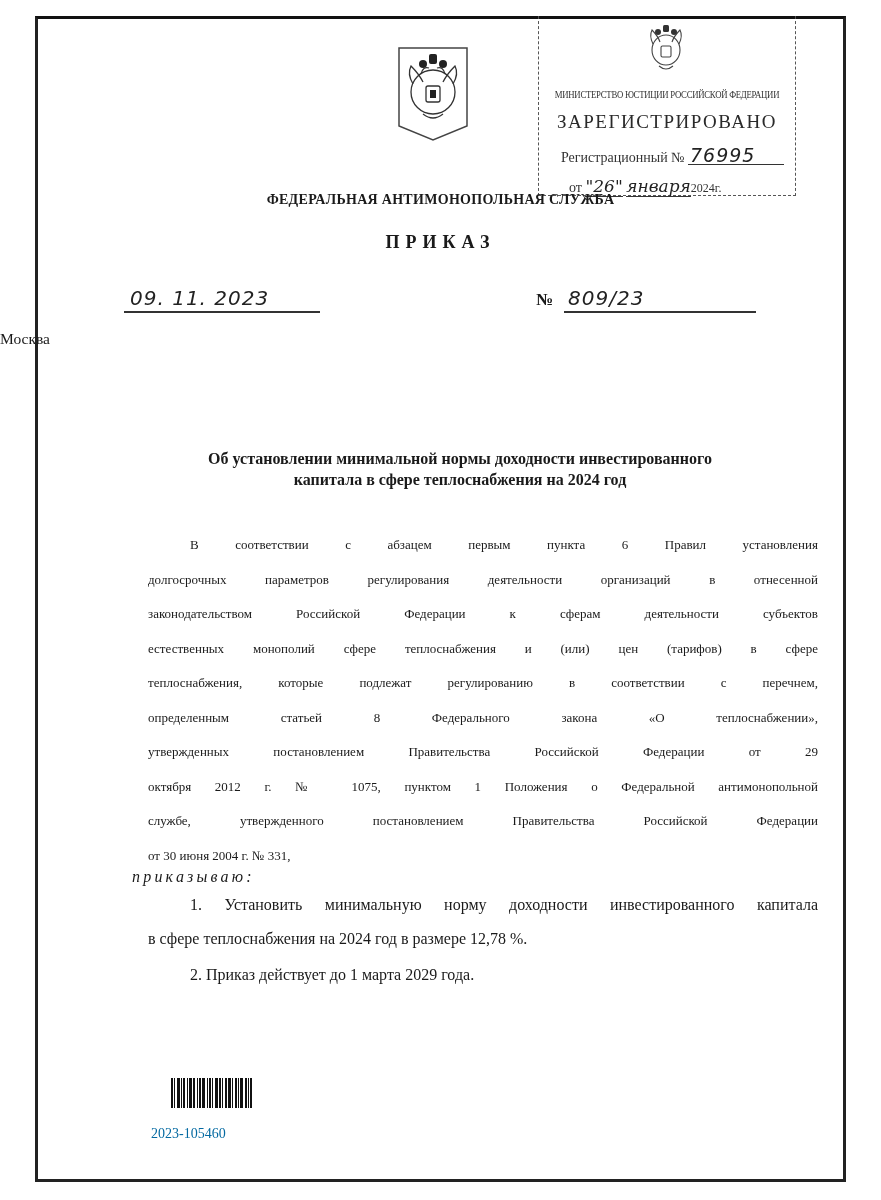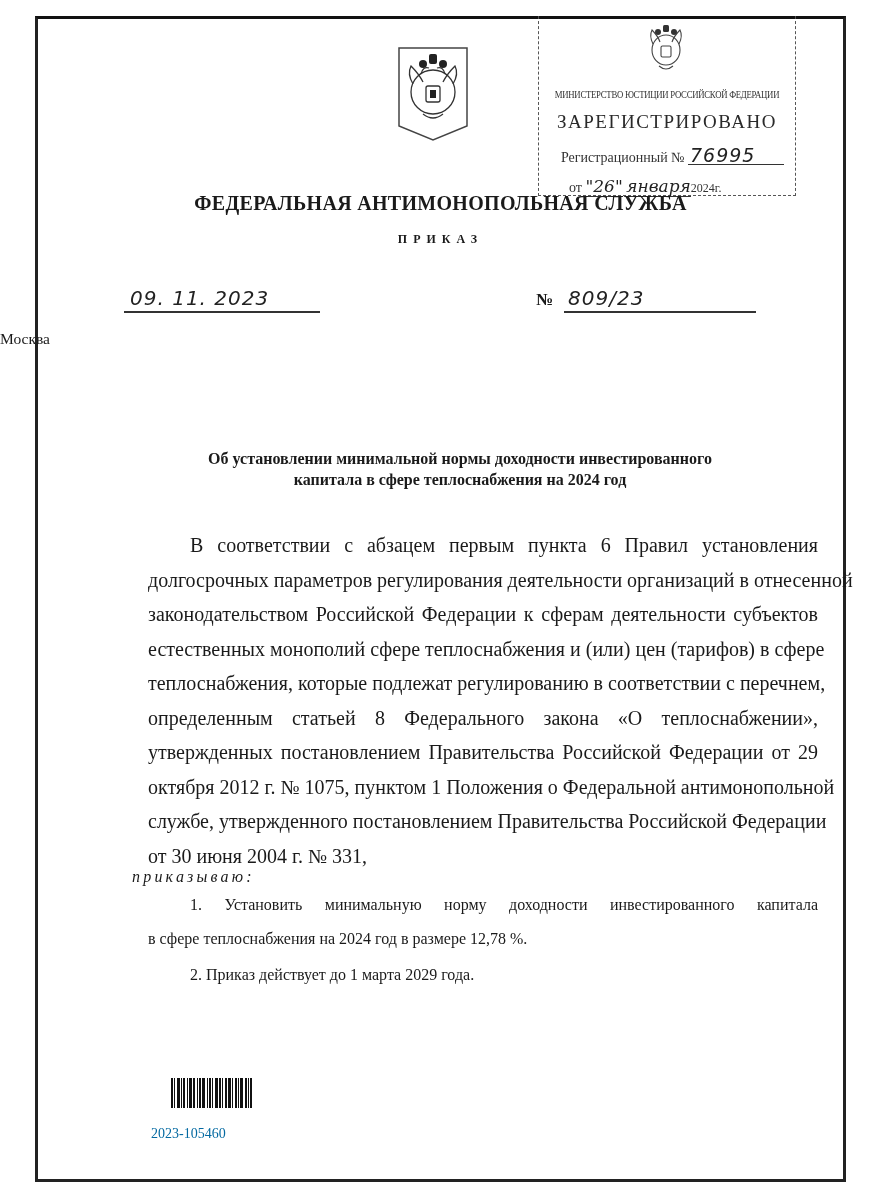--- a/index.html
+++ b/index.html
@@ -74,27 +74,27 @@
       font-style: italic;
       font-size: 17px;
       color: #222;
       border-bottom: 1.2px solid #333;
     }
     .stamp-year { font-size: 12px; }
 
     .agency {
       position: absolute; left: 0; width: 881px; top: 192px;
       text-align: center;
-      font-size: 20px; font-weight: bold; letter-spacing: 0.3px;
+      font-size: 14px; font-weight: bold; letter-spacing: 0.3px;
       color: #1a1a1a;
     }
     .order-word {
       position: absolute; left: 0; width: 881px; top: 232px;
       text-align: center;
-      font-size: 12px; font-weight: bold; letter-spacing: 6px;
+      font-size: 18px; font-weight: bold; letter-spacing: 6px;
     }
     .order-date {
       position: absolute; left: 124px; top: 285px;
       width: 196px; border-bottom: 2px solid #333;
       font-family: "DejaVu Sans", sans-serif; font-style: italic;
       font-size: 20px; padding-left: 6px; letter-spacing: 1px;
       line-height: 26px; color: #222;
     }
     .order-num-label {
       position: absolute; left: 536px; top: 290px;
@@ -110,21 +110,21 @@
     .city {
       position: absolute; left: 0; width: 881px; top: 330px;
       font-size: 15.5px;
     }
     .title {
       position: absolute; left: 120px; width: 680px; top: 448px;
       text-align: center; font-size: 16px; font-weight: bold; line-height: 21px;
     }
     .body-text {
       position: absolute; left: 148px; width: 670px; top: 528px;
-      font-size: 20px; line-height: 34.5px;
+      font-size: 13px; line-height: 34.5px;
       text-align: justify;
     }
     .body-text .line {
       display: block; text-align: justify; text-align-last: justify;
       white-space: nowrap;
     }
     .body-text .line.last { text-align-last: left; }
     .indent { padding-left: 42px; }
     .decree-word {
       position: absolute; left: 132px; top: 868px;

